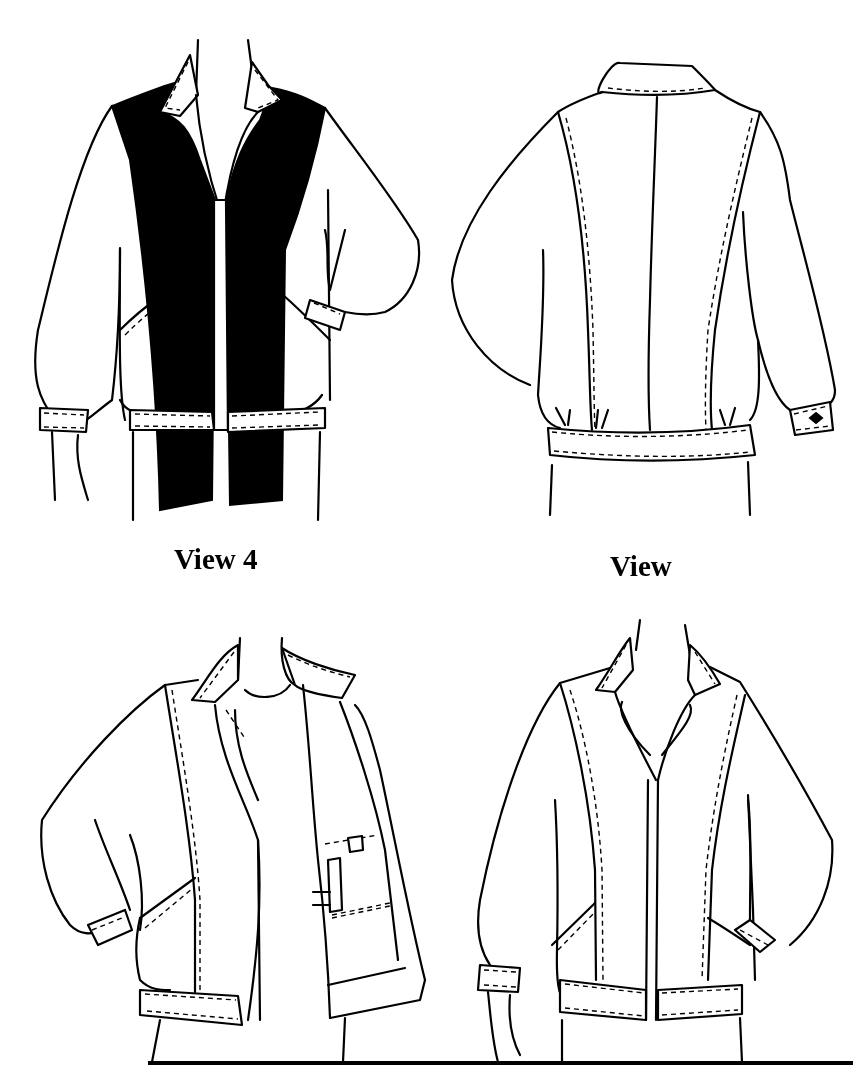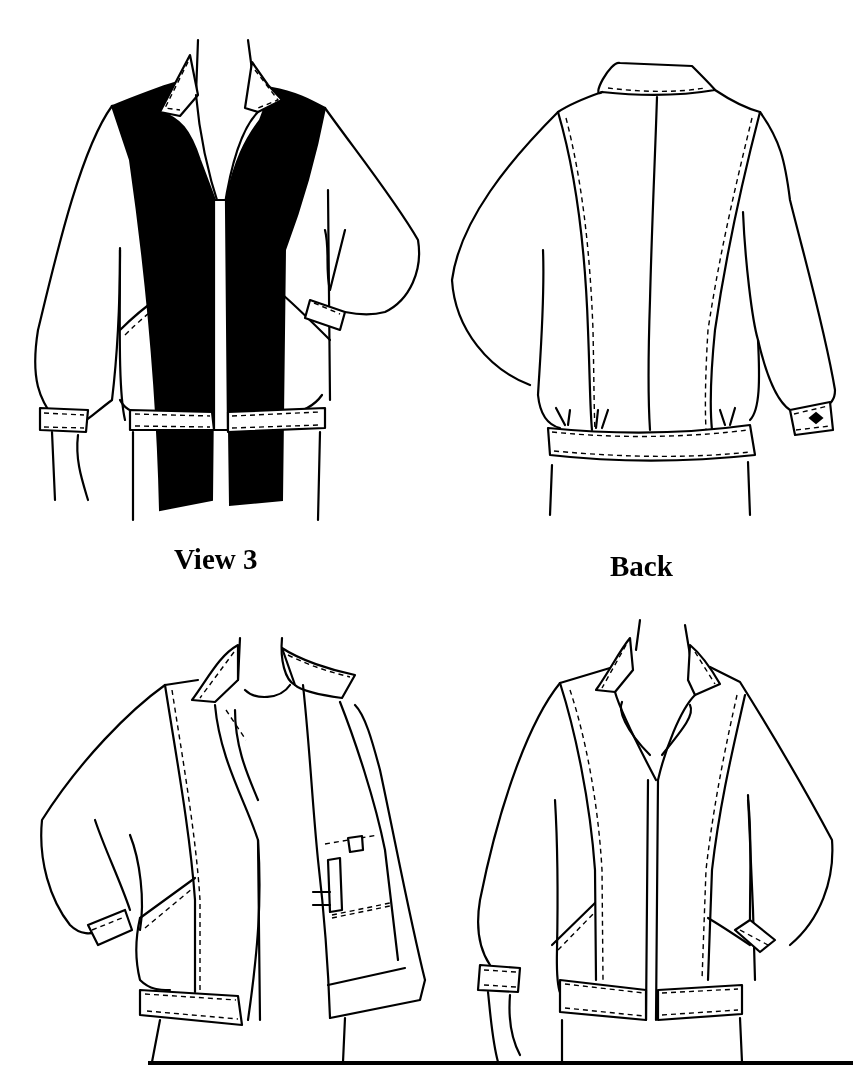--- a/index.html
+++ b/index.html
@@ -103,22 +103,22 @@
     <path class="wf" d="M360 410 L400 402 L403 430 L365 435 Z"></path>
     <path class="st" d="M364 414 L398 406 M366 430 L400 426"></path>
     <path class="blk" d="M386 413 L392 418 L386 423 L380 418 Z"></path>
 
     <path class="ln" d="M126 408 L135 425 M140 410 L138 425 M168 410 L166 428 M178 410 L172 428 M290 410 L295 425 M305 408 L300 425"></path>
 
     <path class="ln" d="M122 465 L120 515 M318 462 L320 515"></path>
   </svg>
 </div>
 
-<div class="label" style="left:174px;top:543px;">View 3</div>
-<div class="label" style="left:610px;top:550px;">Back</div>
+<div class="label" style="left:174px;top:543px;">View 4</div>
+<div class="label" style="left:610px;top:550px;">View</div>
 
 <div class="panel" style="left:0;top:600px;width:450px;height:468px;">
   <svg viewBox="0 0 450 468">
 
     <path class="ln" d="M240 38 L238 80"></path>
     <path class="ln" d="M282 38 C280 60 285 80 295 85"></path>
 
     <path class="ln" d="M245 90 C255 100 280 100 290 85"></path>
 
     <path class="wf" d="M238 45 C220 55 210 75 192 100 L215 102 L238 80 Z"></path>

